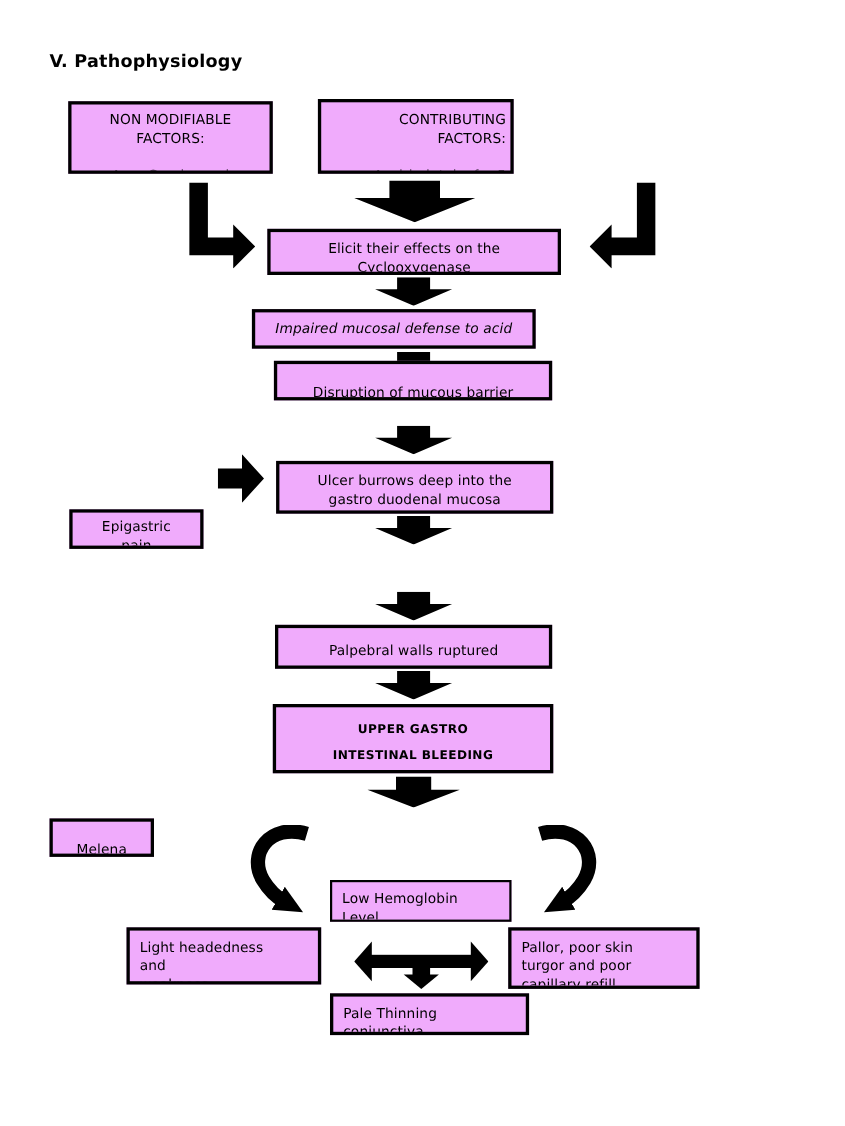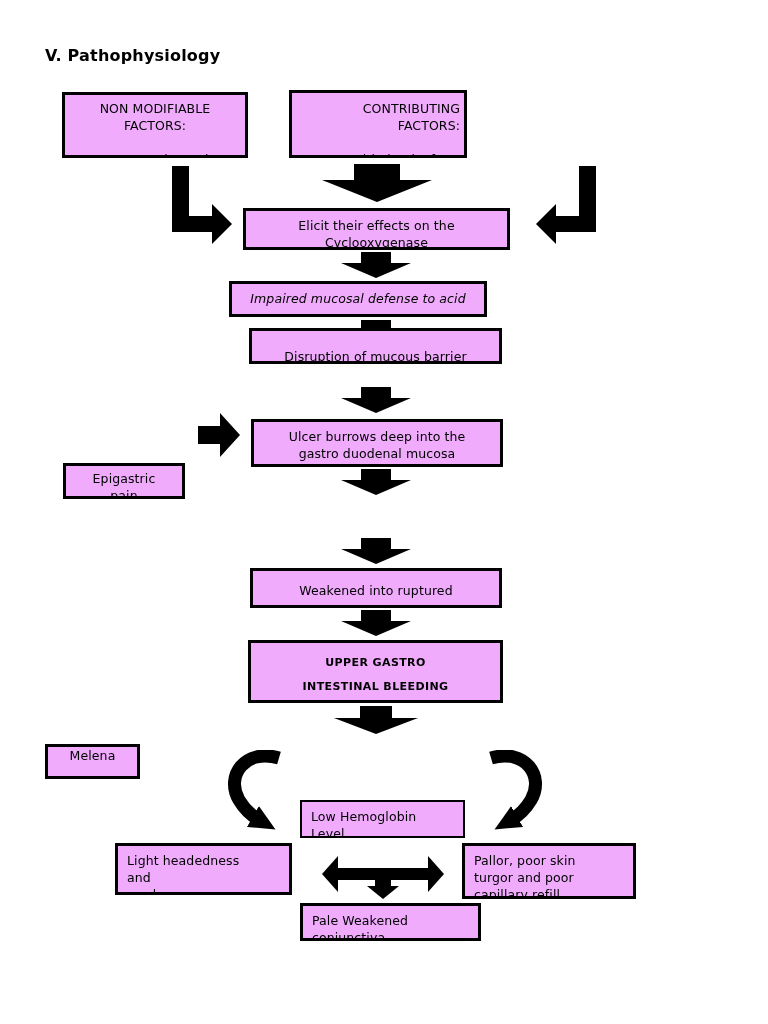--- a/index.html
+++ b/index.html
@@ -44,21 +44,21 @@
   [data-name="box-impaired"]{left:229px;top:281px;width:258px;height:36px;padding-top:6px;font-style:italic;}
   [data-name="box-disruption"]{left:249px;top:328px;width:253px;height:36px;padding-top:17px;}
   [data-name="box-epigastric"]{left:63px;top:416px;width:122px;height:36px;padding-top:4px;margin-top:47px;}
   [data-name="box-ulcer"]{left:251px;top:419px;width:252px;height:48px;}
   [data-name="box-thinning"]{left:249px;top:500px;width:252px;height:35px;padding-top:8px;}
   [data-name="box-weakened"]{left:250px;top:568px;width:252px;height:40px;padding-top:11px;}
   [data-name="box-upper-gi-bleeding"]{
     left:248px;top:640px;width:255px;height:63px;
     font-weight:bold;font-size:11px;line-height:24px;padding-top:8px;letter-spacing:0.4px;
   }
-  [data-name="box-melena"]{left:45px;top:744px;width:95px;height:35px;padding-top:0;}
+  [data-name="box-melena"]{left:45px;top:744px;width:95px;height:35px;padding-top:16px;}
   [data-name="box-low-hemoglobin"]{left:300px;top:800px;width:165px;height:38px;border-width:2.5px;}
   [data-name="box-lightheadedness"]{left:115px;top:843px;width:177px;height:52px;}
   [data-name="box-pallor"]{left:462px;top:843px;width:174px;height:56px;}
   [data-name="box-pale-palpebral"]{left:300px;top:903px;width:181px;height:38px;}
 
   
   [data-name="elbow-arrow-left"]{left:172px;top:166px;}
   [data-name="big-down-arrow"]{left:322px;top:164px;}
   [data-name="elbow-arrow-right"]{left:536px;top:166px;}
   [data-name="down-arrow-1"]{left:341px;top:252px;}
@@ -147,21 +147,21 @@
     </svg>
   </div>
 
 
   <div class="arrow" data-name="down-arrow-5">
     <svg width="70" height="26" viewBox="0 0 70 26" data-name="down-arrow-icon">
       <polygon points="20,0 50,0 50,11 70,11 35,26 0,11 20,11" fill="#000"></polygon>
     </svg>
   </div>
 
-  <div class="box" data-name="box-weakened">Weakened into ruptured</div>
+  <div class="box" data-name="box-weakened">Palpebral walls ruptured</div>
 
   <div class="arrow" data-name="down-arrow-6">
     <svg width="70" height="26" viewBox="0 0 70 26" data-name="down-arrow-icon">
       <polygon points="20,0 50,0 50,11 70,11 35,26 0,11 20,11" fill="#000"></polygon>
     </svg>
   </div>
 
   <div class="box" data-name="box-upper-gi-bleeding">UPPER GASTRO
 INTESTINAL BLEEDING</div>
 
@@ -208,16 +208,16 @@
       <polygon points="106,3 106,39 122,21" fill="#000"></polygon>
       <rect x="53" y="21" width="16" height="13" fill="#000"></rect>
       <polygon points="45,33 77,33 61,46" fill="#000"></polygon>
     </svg>
   </div>
 
   <div class="box left" data-name="box-pallor">Pallor, poor skin
 turgor and poor
 capillary refill</div>
 
-  <div class="box left" data-name="box-pale-palpebral">Pale Weakened
+  <div class="box left" data-name="box-pale-palpebral">Pale Thinning
 conjunctiva</div>
 
 </div>
 
 </body></html>

